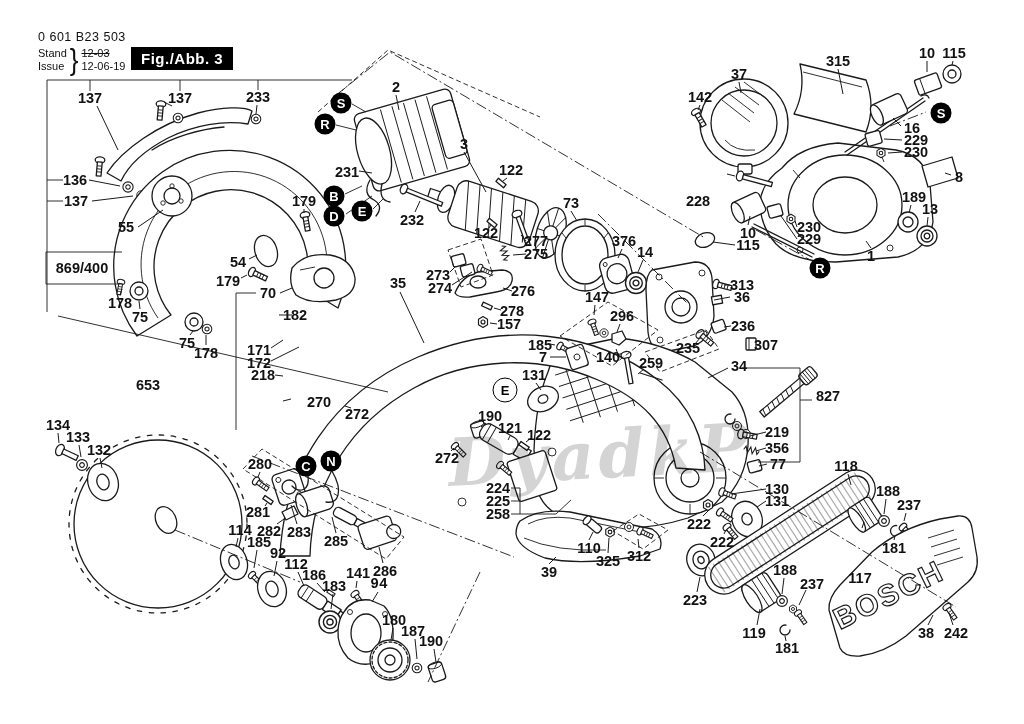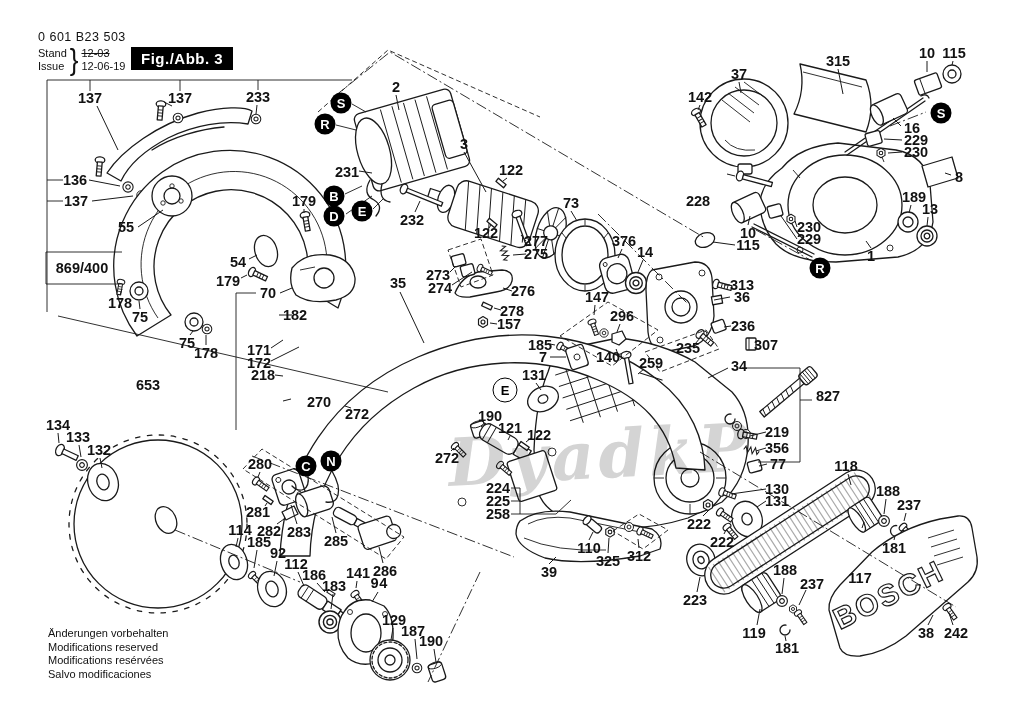--- a/index.html
+++ b/index.html
@@ -548,26 +548,20 @@
       </div>
       <span class="brace">}</span>
       <div class="revdates">
         <span class="strike">12-03</span>
         <span>12-06-19</span>
       </div>
     </div>
   </div>
   <div class="figbox">Fig./Abb. 3</div>
 
-  <div class="ftr">
-    <div>Änderungen vorbehalten</div>
-    <div>Modifications reserved</div>
-    <div>Modifications resérvées</div>
-    <div>Salvo modificaciones</div>
-  </div>
 
   <div id="labels">
       <div class="plbl" style="left: 90px; top: 98px;">137</div>
       <div class="plbl" style="left: 180px; top: 98px;">137</div>
       <div class="plbl" style="left: 258px; top: 97px;">233</div>
       <div class="plbl" style="left: 75px; top: 180px;">136</div>
       <div class="plbl" style="left: 76px; top: 201px;">137</div>
       <div class="plbl" style="left: 126px; top: 227px;">55</div>
       <div class="plbl" style="left: 82px; top: 268px;">869/400</div>
       <div class="plbl" style="left: 238px; top: 262px;">54</div>
@@ -673,21 +667,21 @@
       <div class="plbl" style="left: 336px; top: 541px;">285</div>
       <div class="plbl" style="left: 240px; top: 530px;">114</div>
       <div class="plbl" style="left: 259px; top: 542px;">185</div>
       <div class="plbl" style="left: 278px; top: 553px;">92</div>
       <div class="plbl" style="left: 296px; top: 564px;">112</div>
       <div class="plbl" style="left: 314px; top: 575px;">186</div>
       <div class="plbl" style="left: 358px; top: 573px;">141</div>
       <div class="plbl" style="left: 385px; top: 571px;">286</div>
       <div class="plbl" style="left: 379px; top: 584px; font-family: Liberation Mono, monospace;">94</div>
       <div class="plbl" style="left: 334px; top: 586px;">183</div>
-      <div class="plbl" style="left: 394px; top: 620px;">129</div>
+      <div class="plbl" style="left: 394px; top: 620px;">180</div>
       <div class="plbl" style="left: 413px; top: 631px;">187</div>
       <div class="plbl" style="left: 431px; top: 641px;">190</div>
       <div class="chip" style="left: 341px; top: 103px;">S</div>
       <div class="chip" style="left: 325px; top: 124px;">R</div>
       <div class="chip" style="left: 334px; top: 196px;">B</div>
       <div class="chip" style="left: 334px; top: 216px;">D</div>
       <div class="chip" style="left: 362px; top: 211px;">E</div>
       <div class="chip" style="left: 306px; top: 466px;">C</div>
       <div class="chip" style="left: 331px; top: 461px;">N</div>
       <div class="chip" style="left: 941px; top: 113px;">S</div>

